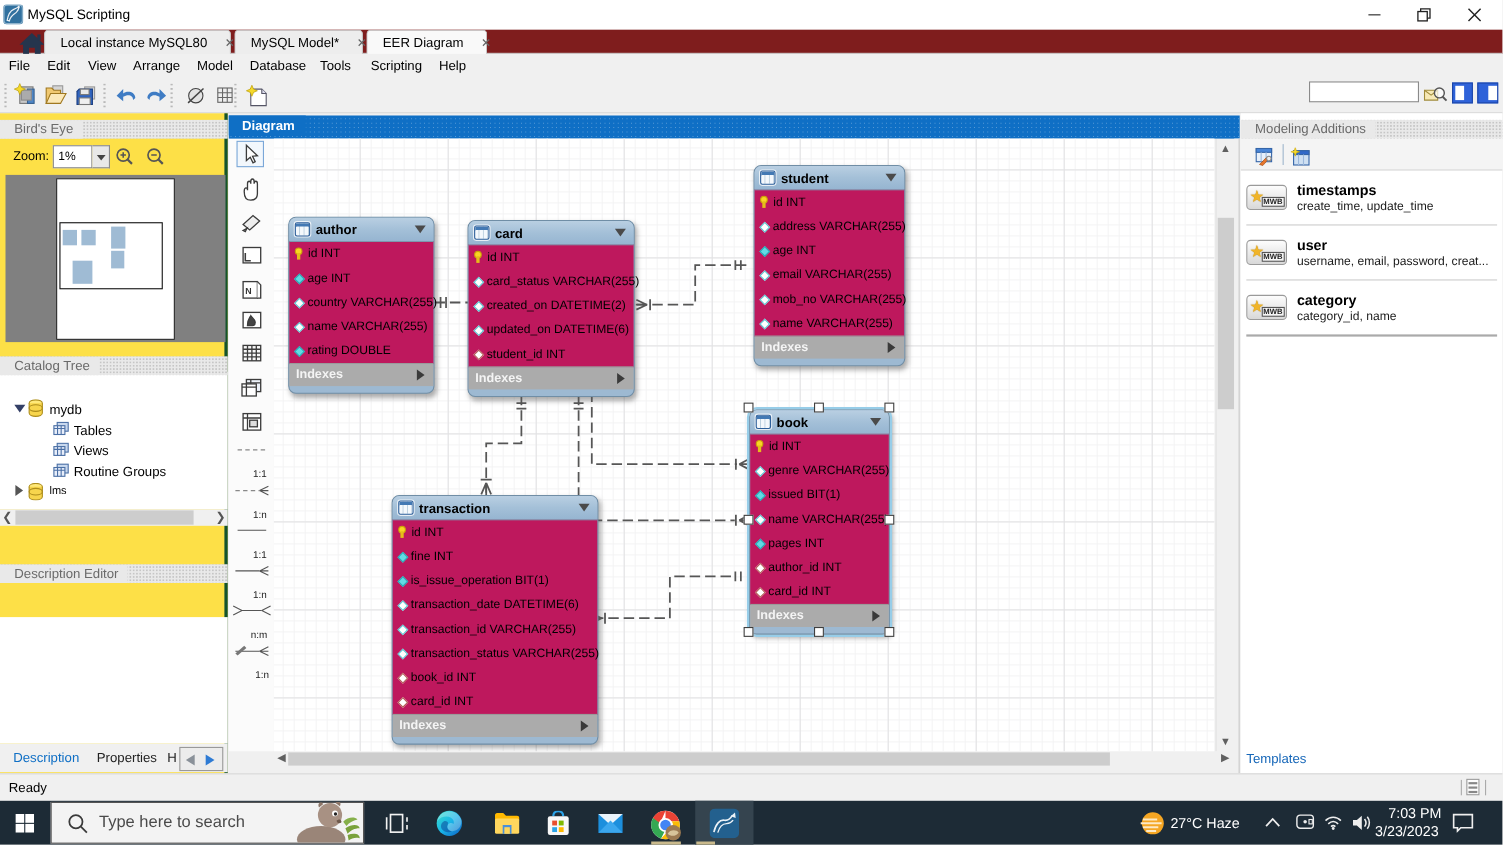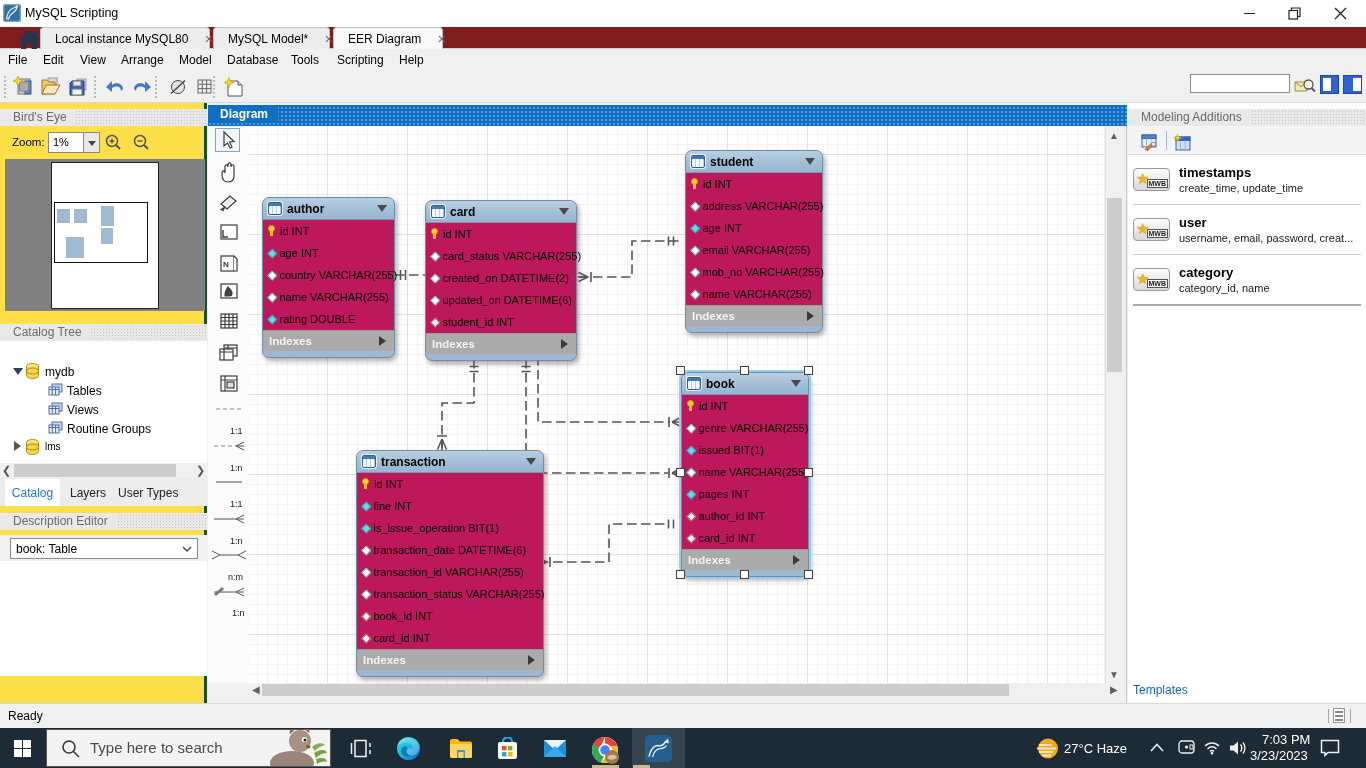--- a/index.html
+++ b/index.html
@@ -239,35 +239,32 @@
       </svg>
   <span class="abs" style="left:45px;top:103px;font-size:10px;">lms</span>
  </div>
 
  <div class="abs" style="left:0;top:360px;width:207px;height:15px;background:#f0f0f0;">
   <div class="abs" style="left:2px;top:1px;color:#555;font-size:11px;">❮</div>
   <div class="abs" style="left:14px;top:1px;width:162px;height:13px;background:#cdcdcd;"></div>
   <div class="abs" style="left:196px;top:1px;color:#555;font-size:11px;">❯</div>
  </div>
 
- <div class="abs" style="left:0;top:375px;width:207px;height:28px;background:#ececec;">
-  <div class="abs" style="left:5px;top:1px;width:55px;height:27px;background:#fff;text-align:center;font-size:12px;color:#1a7ad8;padding-top:7px;">Catalog</div>
-  <span class="abs" style="left:70px;top:8px;font-size:12px;color:#222;">Layers</span>
-  <span class="abs" style="left:118px;top:8px;font-size:12px;color:#222;">User Types</span>
- </div>
-
- <div class="abs" style="left:0;top:432px;width:207px;height:26px;background:#f0f0f0;">
-  <div class="abs" style="left:10px;top:3px;width:188px;height:21px;background:#fff;border:1px solid #8a8a8a;font-size:12px;padding:3px 0 0 5px;">book: Table
-   <svg class="abs" style="right:5px;top:7px" width="10" height="6" viewBox="0 0 10 6">
-          <path d="M1 1 L5 5 L9 1" fill="none" stroke="#444" stroke-width="1.4"></path>
-        </svg>
+
+ <div class="abs" style="left:0;top:458px;width:207px;height:115px;background:#fff;"></div>
+
+ <div class="abs" style="left:0;top:573px;width:207px;height:26px;background:#f0f0f0;">
+  <span class="abs" style="left:12px;top:6px;font-size:12px;color:#0f6fc5;">Description</span>
+  <span class="abs" style="left:88px;top:6px;font-size:12px;color:#222;">Properties</span>
+  <span class="abs" style="left:152px;top:6px;font-size:12px;color:#222;">H</span>
+  <div class="abs" style="left:163px;top:3px;width:40px;height:22px;background:#ececec;border:1px solid #999;">
+   <div class="abs" style="left:5px;top:6px;width:0;height:0;border-top:5px solid transparent;border-bottom:5px solid transparent;border-right:8px solid #8a9199;"></div>
+   <div class="abs" style="left:23px;top:6px;width:0;height:0;border-top:5px solid transparent;border-bottom:5px solid transparent;border-left:8px solid #2e7bd4;"></div>
   </div>
  </div>
- <div class="abs" style="left:0;top:458px;width:207px;height:115px;background:#fff;"></div>
-
 </div>
 <div class="phead" style="left:0;top:109px;width:207px;"><b>Bird's Eye</b></div>
 <div class="phead" style="left:0;top:324px;width:207px;"><b>Catalog Tree</b></div>
 <div class="phead" style="left:0;top:513px;width:207px;"><b>Description Editor</b></div>
 
 <div id="palette">
  <div class="abs" style="left:7px;top:2px;width:25px;height:24px;border:1px solid #7aa7d8;background:#f2f7fc;"></div>
  <svg class="abs" style="left:0;top:0" width="41" height="557" viewBox="0 0 41 557">
   <g fill="none" stroke="#3c3c3c" stroke-width="1.2">
    <path d="M16 6 L16 20 L19.5 17 L22 22 L24 21 L21.6 16 L26 15.5 Z" fill="#fdfdfd"></path>

